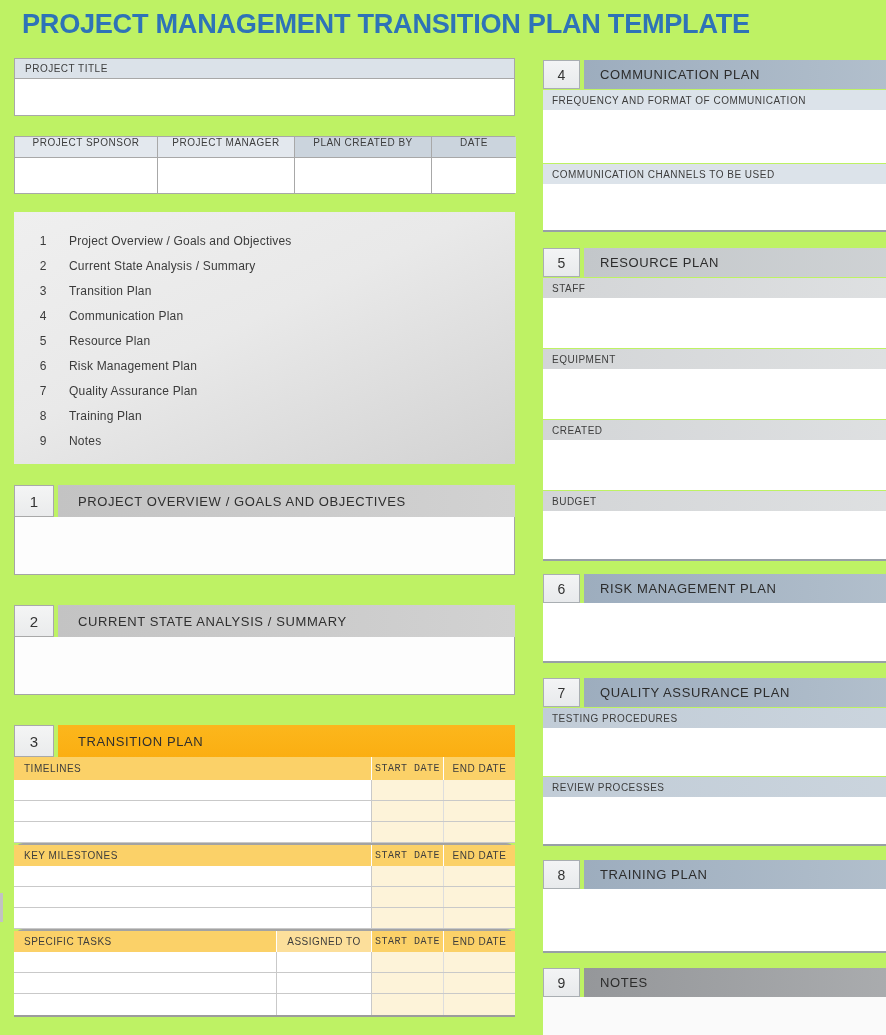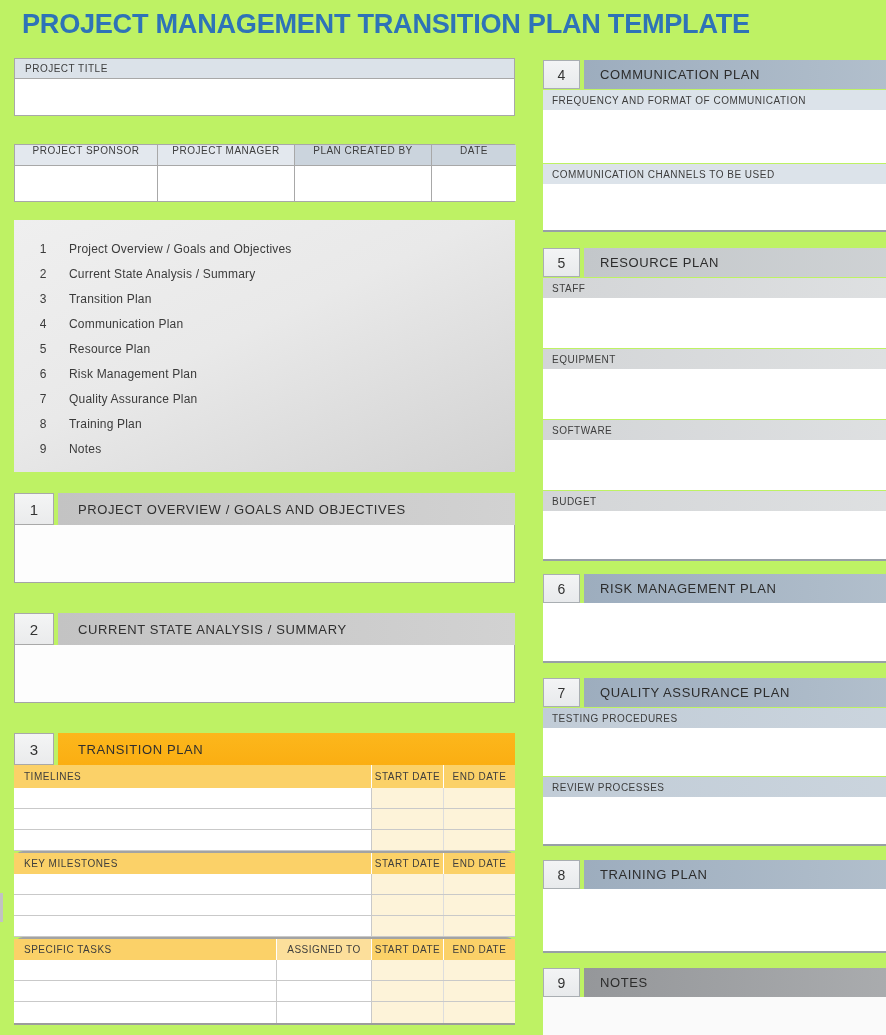--- a/index.html
+++ b/index.html
@@ -9,21 +9,21 @@
 
   .doc-title { position:absolute; left:22px; top:8px; font-size:28px; font-weight:800;
     color:#2e73b7; letter-spacing:-0.3px; white-space:nowrap; transform:scaleX(0.97); transform-origin:left top; }
 
   .col-left  { position:absolute; left:14px;  top:58px; width:501px; }
   .col-right { position:absolute; left:543px; top:60px; width:501px; }
 
   .sublabel { font-size:10px; color:#3d3d3d; letter-spacing:0.5px; white-space:nowrap; }
 
   
-  .titlebox { border:1px solid #a8a8a8; margin-bottom:28px; background:#fff; }
+  .titlebox { border:1px solid #a8a8a8; margin-bottom:20px; background:#fff; }
   .titlebox-header { height:20px; background:#dbe2e9; border-bottom:1px solid #a8a8a8;
     display:flex; align-items:center; padding-left:10px; }
   .titlebox-body { height:36px; background:#fff; }
 
   
   .infotable { display:grid; grid-template-columns:143px 137px 137px 84px; margin-bottom:18px;
     border:1px solid #a8a8a8; }
   .infotable .hcell { height:21px; display:flex; align-items:flex-start; justify-content:center;
     border-right:1px solid #a8a8a8; border-bottom:1px solid #a8a8a8; }
   .infotable .hcell.light { background:#e3e8ee; }
@@ -50,21 +50,21 @@
   .bar-orange { background:linear-gradient(180deg,#fcb71c,#fbae12); }
   .sec-body { background:#fdfdfd; border:1px solid #a5a5a5; border-top:none; height:58px; }
 
   
   .gold-row { display:flex; height:23px; }
   .gold-cell { background:#fbd168; display:flex; align-items:center; padding-left:10px;
     border-right:1px solid #fff; }
   .gold-cell.center { justify-content:center; padding-left:0; }
   .gold-cell.lighter { background:#fcdf9b;text-align:right; }
   .gold-cell:last-child { border-right:none;text-align:right; }
-  .w-label{ width:358px; flex:0 0 358px; } .w-start{ width:72px; flex:0 0 72px; }
+  .w-label{ width:358px; flex:0 0 358px; } .w-start{ width:72px; flex:0 0 72px;font-family:Liberation Mono, monospace; }
   .w-end{ width:71px; flex:0 0 71px; } .w-task{ width:263px; flex:0 0 263px; }
   .w-assign{ width:95px; flex:0 0 95px; }
   .t-row { display:flex; height:21px; border-bottom:1px solid #c9c9c9; }
   .t-row:last-child { border-bottom:none; }
   .t-cell { background:#fff; border-right:1px solid #c9c9c9; }
   .t-cell.cream { background:#fdf3d9; border-right:1px solid #ddd; }
   .t-cell:last-child { border-right:none; }
   .sep-top { border-top:2px solid #a3a3a3;border-radius:9px; }
   .s3-wrap { border-bottom:2px solid #9c9c9c; }
 
@@ -297,21 +297,21 @@
       </div>
       <div class="rsub rsub-gray">
           <span class="sublabel">STAFF</span>
         </div>
       <div class="rbody" style="height:50px;"></div>
       <div class="rsub rsub-gray">
           <span class="sublabel">EQUIPMENT</span>
         </div>
       <div class="rbody" style="height:50px;"></div>
       <div class="rsub rsub-gray">
-          <span class="sublabel">SOFTWARE</span>
+          <span class="sublabel">CREATED</span>
         </div>
       <div class="rbody" style="height:50px;"></div>
       <div class="rsub rsub-gray">
           <span class="sublabel">BUDGET</span>
         </div>
       <div class="rbody" style="height:48px;"></div>
     </div>
 
     <div class="rsec mb15">
       <div class="rsec-header">

